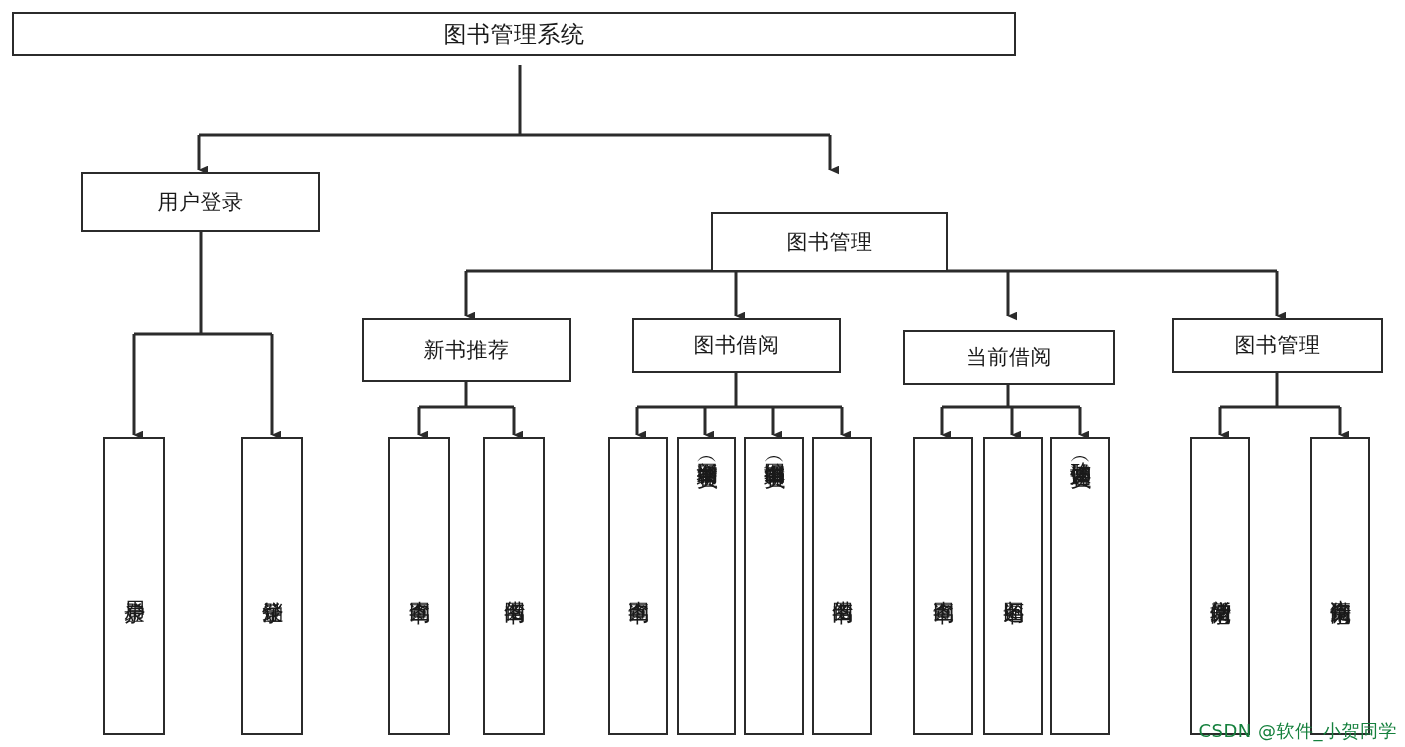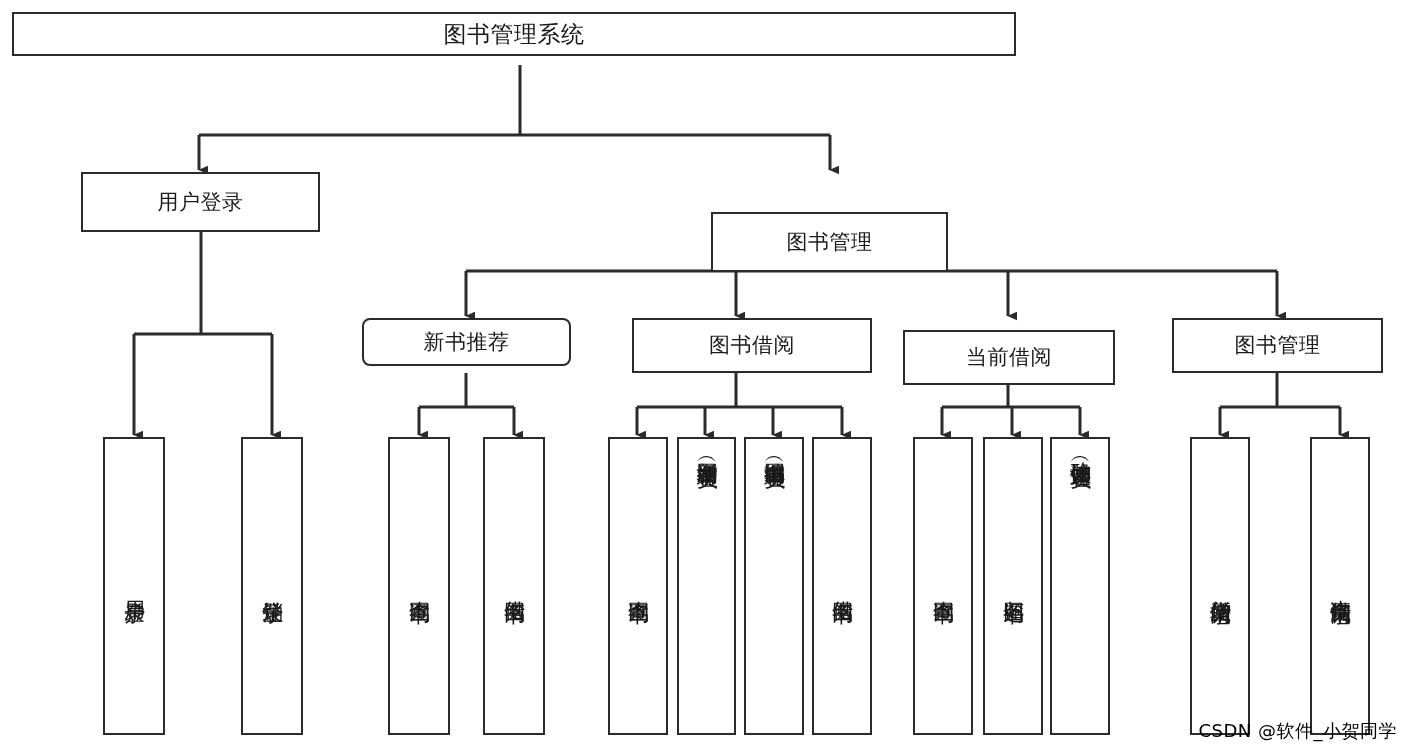--- a/index.html
+++ b/index.html
@@ -61,21 +61,21 @@
     padding-top: 0;
   }
   .title-box .node-label-h {
     font-size: 23px;
   }
   #watermark {
     position: absolute;
     right: 8px;
     bottom: 4px;
     font-size: 18px;
-    color: #000000;
+    color: #15803d;
     white-space: nowrap;
     letter-spacing: 0.5px;
     pointer-events: none;
   }
 </style>
 </head>
 <body>
 
 <div id="diagram-root">
 
@@ -146,25 +146,25 @@
   </div>
 
   <div class="node-box" style="left:81px; top:172px; width:239px; height:60px;">
     <span class="node-label-h">用户登录</span>
   </div>
 
   <div class="node-box" style="left:711px; top:172px; width:237px; height:60px;margin-top:40px;">
     <span class="node-label-h">图书管理</span>
   </div>
 
-  <div class="node-box" style="left:362px; top:318px; width:209px; height:48px;border-radius:8px;">
+  <div class="node-box" style="left:362px; top:318px; width:209px; height:64px;">
     <span class="node-label-h">新书推荐</span>
   </div>
 
-  <div class="node-box" style="left:632px; top:318px; width:240px; height:55px;">
+  <div class="node-box" style="left:632px; top:318px; width:209px; height:55px;">
     <span class="node-label-h">图书借阅</span>
   </div>
 
   <div class="node-box" style="left:903px; top:330px; width:212px; height:55px;">
     <span class="node-label-h">当前借阅</span>
   </div>
 
   <div class="node-box" style="left:1172px; top:318px; width:211px; height:55px;">
     <span class="node-label-h">图书管理</span>
   </div>

